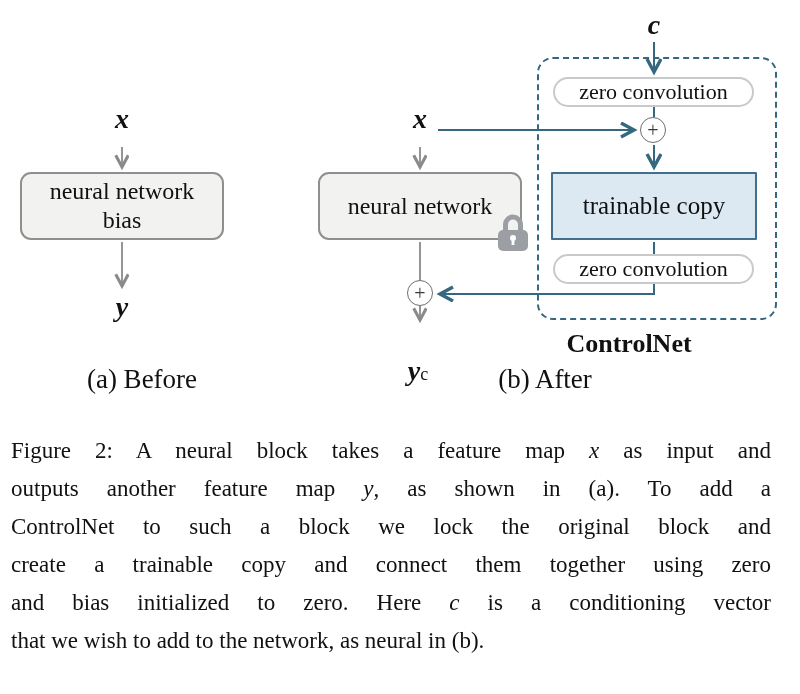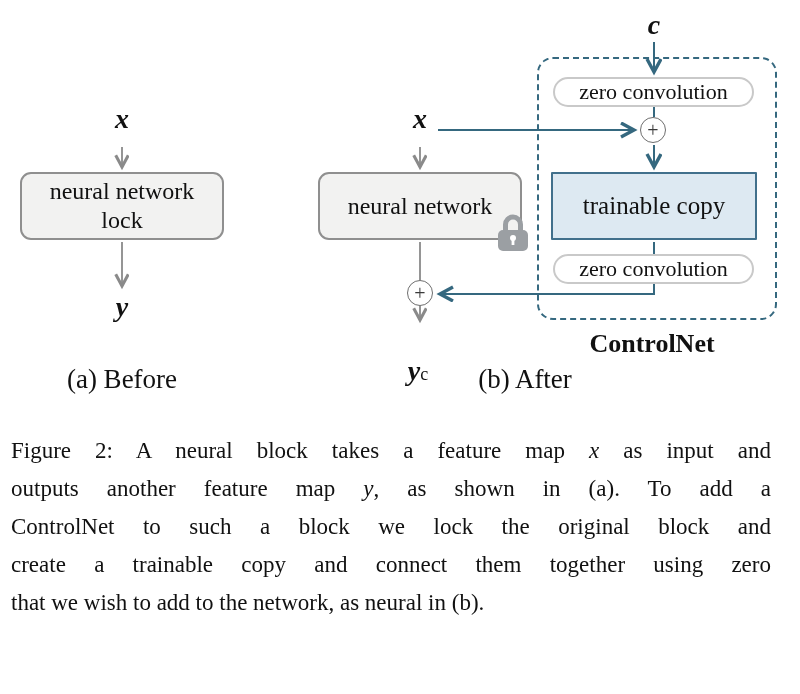--- a/index.html
+++ b/index.html
@@ -20,21 +20,21 @@
          border:2px solid var(--trainable-border);border-radius:1px;font-size:25px;}
   .pill{width:201px;height:30px;background:#ffffff;border:2px solid var(--pill-border);
         border-radius:16px;font-size:22px;line-height:24px;}
   .sum{width:26px;height:26px;background:#ffffff;border:1.5px solid #6e6e6e;border-radius:50%;
        font-size:20px;line-height:22px;color:#3a3a3a;z-index:3;}
   .dashedbox{position:absolute;left:537px;top:57px;width:240px;height:263px;box-sizing:border-box;
        border:2px dashed var(--steel);border-radius:16px;z-index:0;}
   .mathlabel{position:absolute;z-index:2;transform:translateX(-50%);font-weight:bold;
        font-style:italic;font-size:28px;line-height:30px;}
   .sub{font-size:18px;font-style:normal;font-weight:400;}
-  .subcaption{position:absolute;z-index:2;transform:translateX(-50%);font-size:27px;}
+  .subcaption{position:absolute;z-index:2;transform:translateX(-50%);font-size:27px;margin-left:20px;}
   .grouplabel{position:absolute;z-index:2;transform:translateX(-50%);font-weight:bold;font-size:26px;}
   #figure-caption{position:absolute;left:11px;top:432px;width:760px;z-index:2;
        font-size:23px;line-height:38px;}
   .cap-line{text-align:justify;text-align-last:justify;white-space:nowrap;}
   .cap-line.last{text-align-last:left;}
   .lockwrap{position:absolute;left:493px;top:211px;width:40px;height:42px;z-index:4;}
 </style>
 </head>
 <body>
 
@@ -60,21 +60,21 @@
     <path d="M654 42 L654 72" stroke="#35687f" stroke-width="2" fill="none" marker-end="url(#msteel)"></path>
     <path d="M654 107 L654 117" stroke="#35687f" stroke-width="2" fill="none"></path>
     <path d="M654 145 L654 167" stroke="#35687f" stroke-width="2" fill="none" marker-end="url(#msteel)"></path>
     <path d="M654 242 L654 254" stroke="#35687f" stroke-width="2" fill="none"></path>
     <path d="M654 284 L654 294 L440 294" stroke="#35687f" stroke-width="2" fill="none" marker-end="url(#msteel)"></path>
   </svg>
 
   <div class="mathlabel" style="left:122px;top:104px;">x</div>
   <div class="node block" style="left:20px;top:172px;">
     <div>neural network</div>
-    <div>lock</div>
+    <div>bias</div>
   </div>
   <div class="mathlabel" style="left:122px;top:292px;">y</div>
   <div class="subcaption" style="left:122px;top:364px;">(a) Before</div>
 
   <div class="mathlabel" style="left:420px;top:104px;">x</div>
   <div class="node block" style="left:318px;top:172px;">
     <div>neural network</div>
   </div>
   <div class="lockwrap">
     <svg width="40" height="42" viewBox="0 0 40 42">
@@ -88,23 +88,24 @@
   <div class="mathlabel" style="left:418px;top:312px;margin-top:44px;">
     <span>y</span><span class="sub">c</span>
   </div>
   <div class="subcaption" style="left:525px;top:364px;text-align:right;">(b) After</div>
 
   <div class="mathlabel" style="left:654px;top:10px;">c</div>
   <div class="node pill" style="left:553px;top:77px;">zero convolution</div>
   <div class="node sum" style="left:640px;top:117px;">+</div>
   <div class="node trainable" style="left:551px;top:172px;">trainable copy</div>
   <div class="node pill" style="left:553px;top:254px;">zero convolution</div>
-  <div class="grouplabel" style="left:652px;top:329px;">ControlNet</div>
+  <div class="grouplabel" style="left:629px;top:329px;">ControlNet</div>
 
   <div id="figure-caption">
       <div class="cap-line"><span>Figure 2: A neural block takes a feature map </span><i>x</i><span> as input and</span></div>
       <div class="cap-line"><span>outputs another feature map </span><i>y</i><span>, as shown in (a). To add a</span></div>
       <div class="cap-line"><span>ControlNet to such a block we lock the original block and</span></div>
       <div class="cap-line"><span>create a trainable copy and connect them together using zero</span></div>
+      <div class="cap-line"><span>and bias initialized to zero. Here </span><i>c</i><span> is a conditioning vector</span></div>
       <div class="cap-line last"><span>that we wish to add to the network, as neural in (b).</span></div>
     </div>
 
 </div>
 
 </body></html>

